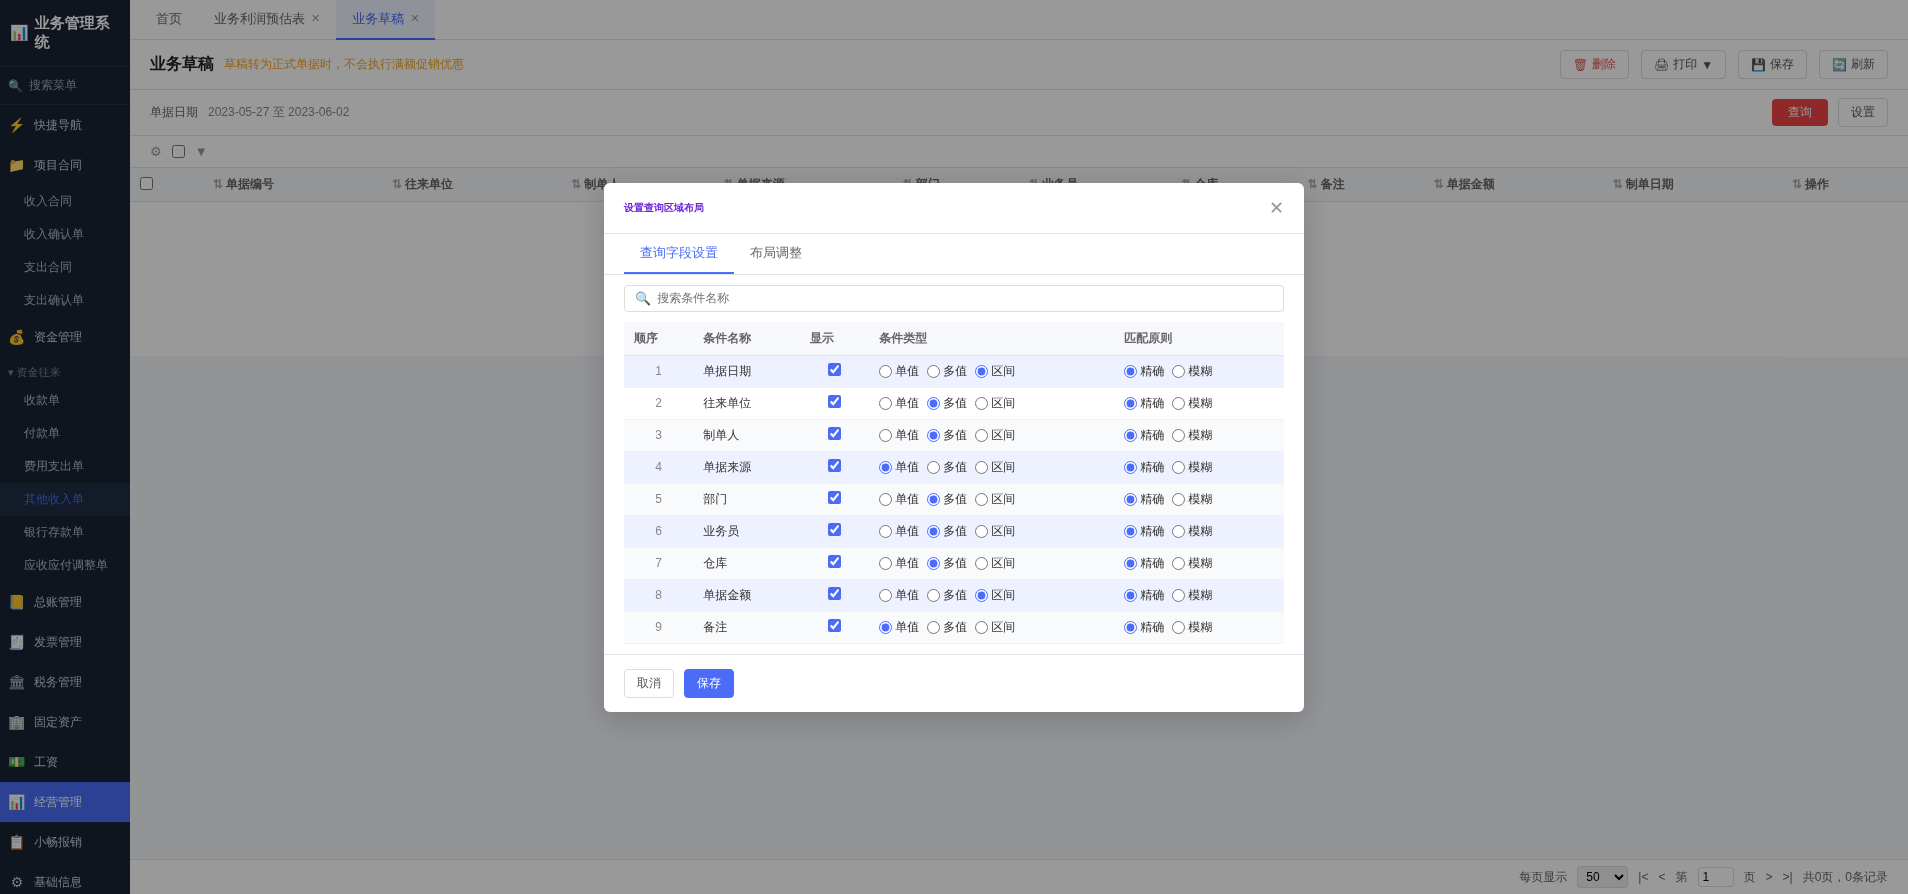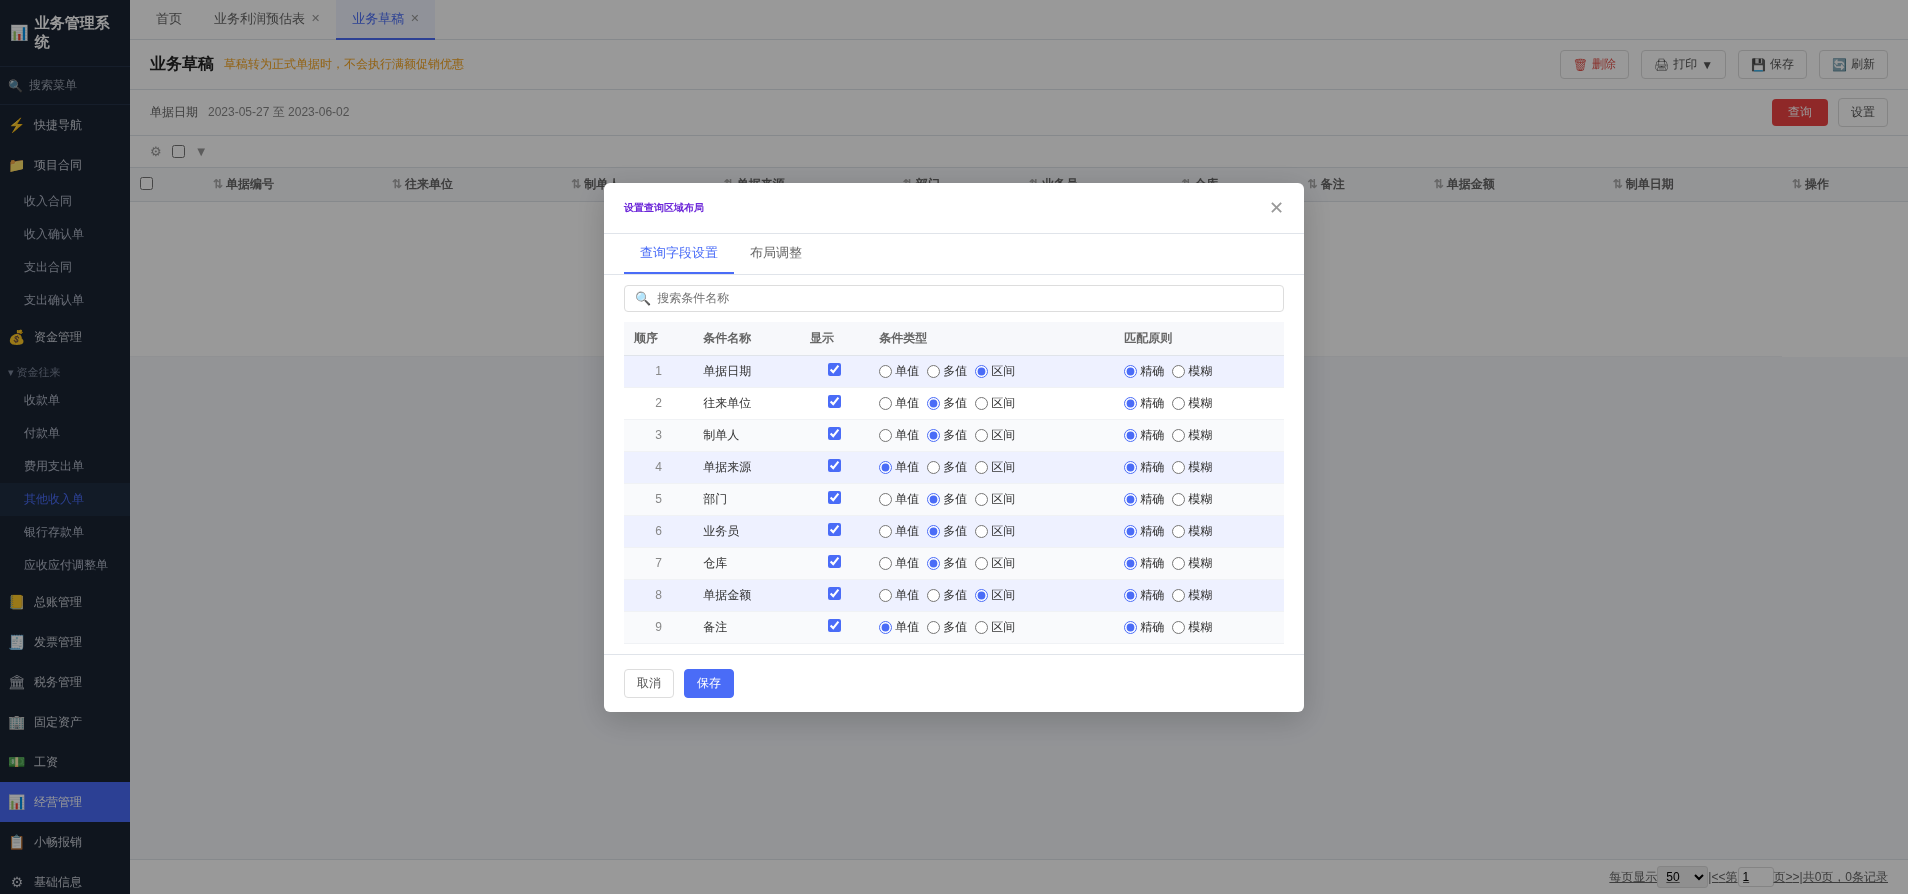--- a/index.html
+++ b/index.html
@@ -53,21 +53,21 @@
     th { background: #f7f8fb; padding: 8px 10px; text-align: left; font-size: 12px; color: #666; border-bottom: 1px solid #e0e4ea; white-space: nowrap; }
     td { padding: 8px 10px; border-bottom: 1px solid #f0f2f5; font-size: 12px; color: #333; }
     .empty-tip { text-align: center; padding: 60px; color: #999; font-size: 13px; }
 
     
     .sidebar-group { font-size: 11px; color: #7a8599; padding: 8px 8px 4px 8px; }
     .sidebar-sub-item { padding: 8px 8px 8px 24px; font-size: 12px; cursor: pointer; color: #b0b8c8; }
     .sidebar-sub-item.active { color: #4a6cf7; background: #1e2d42; }
 
     
-    .pagination-bar { background: #fff; border-top: 1px solid #e0e4ea; padding: 6px 20px; display: flex; align-items: center; justify-content: flex-end; font-size: 12px; color: #666; text-decoration: underline; }
+    .pagination-bar { background: #fff; border-top: 1px solid #e0e4ea; padding: 6px 20px; display: flex; align-items: center; justify-content: flex-end; gap: 10px; font-size: 12px; color: #666; }
     .page-size-select { border: 1px solid #ddd; border-radius: 3px; padding: 2px 4px; font-size: 12px; }
 
     
     .overlay { position: fixed; top: 0; left: 0; width: 100%; height: 100%; background: rgba(0,0,0,0.4); z-index: 100; display: flex; align-items: center; justify-content: center; }
 
     
     .modal { background: #fff; border-radius: 6px; width: 700px; max-height: 620px; display: flex; flex-direction: column; box-shadow: 0 8px 32px rgba(0,0,0,0.18); }
     .modal-header { padding: 14px 20px; border-bottom: 1px solid #e0e4ea; display: flex; align-items: center; justify-content: space-between; }
     .modal-title { font-size: 10px; font-weight: bold; color: #6d28d9; }
     .modal-close { cursor: pointer; color: #999; font-size: 18px; }

